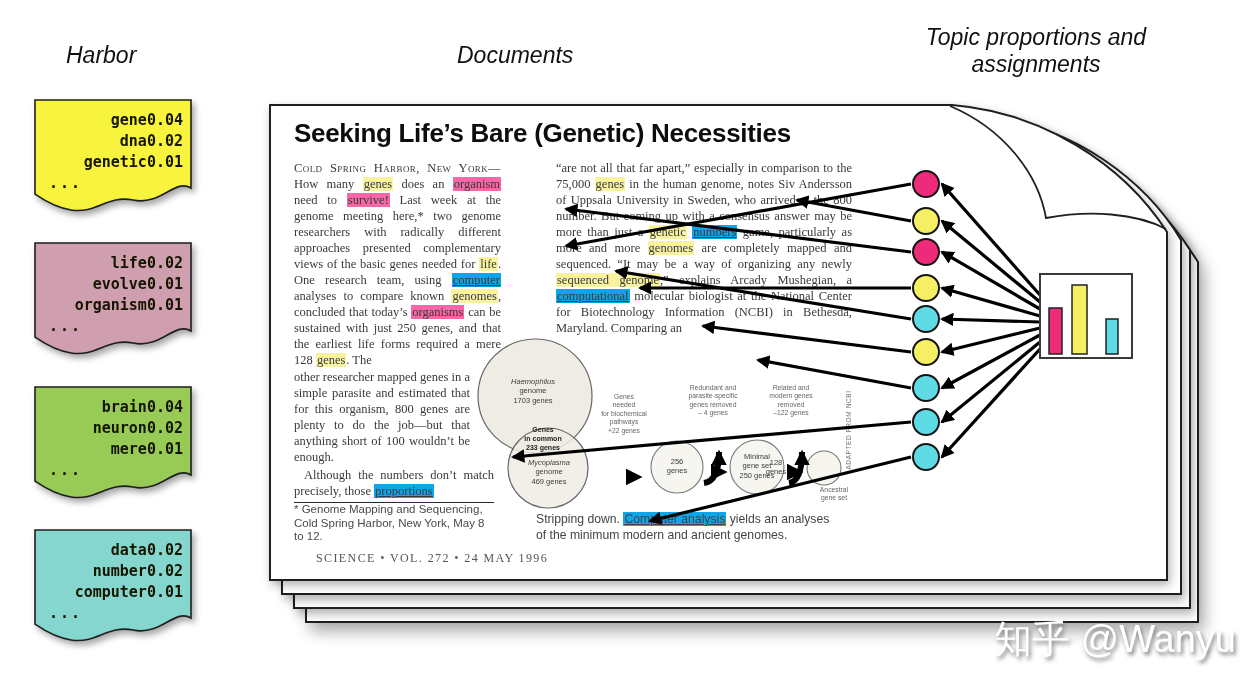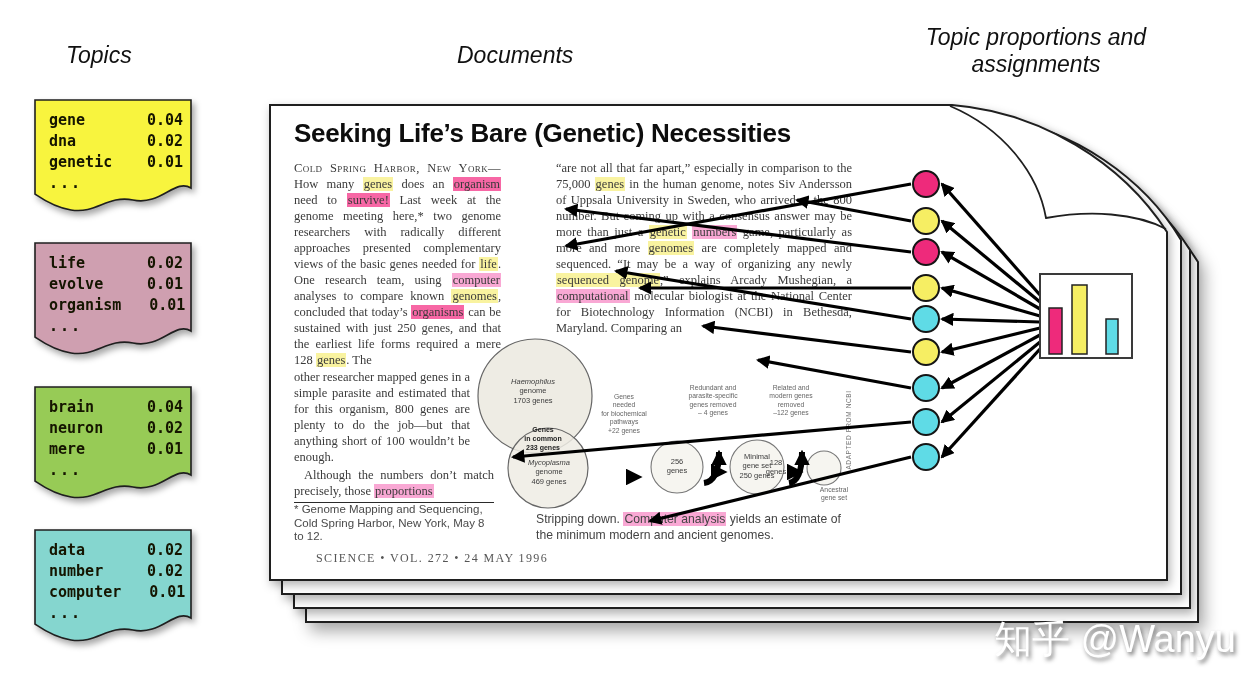--- a/index.html
+++ b/index.html
@@ -4,31 +4,31 @@
 <style>
   html,body{margin:0;padding:0;background:#fff;}
   #stage{position:relative;width:1244px;height:692px;background:#fff;overflow:hidden;
          font-family:"Liberation Sans",sans-serif;}
   svg.layer{position:absolute;left:0;top:0;pointer-events:none;}
   #under{z-index:1;} #over{z-index:10;}
   .hdr{position:absolute;z-index:5;font:italic 23px "Liberation Sans",sans-serif;color:#111;}
   
   .card-text{position:absolute;z-index:5;width:134px;
              font:bold 15px "DejaVu Sans Mono",monospace;color:#151500;}
-  .trow{display:flex;justify-content:space-between;height:21px;line-height:21px;gap:28px;}
+  .trow{display:flex;justify-content:flex-end;height:21px;line-height:21px;}
   .tmore{height:21px;line-height:21px;letter-spacing:2px;}
   
   .doccol{position:absolute;z-index:5;font:12.5px/16px "Liberation Serif",serif;
           color:#3a3a3a;text-align:justify;}
   .seg-sc{font-variant:small-caps;letter-spacing:.4px;}
   .seg-b{font-weight:normal;}
   .hl{padding:0 1px;}
   .hl-yellow{background:#f9f3a0;}
   .hl-pink{background:#f767a5;}
-  .hl-cyan{background:#f9a8d4;}
+  .hl-cyan{background:#0ea5e9;text-decoration:underline;}
   #doc-title{position:absolute;z-index:5;font:bold 26px "Liberation Sans",sans-serif;
              letter-spacing:-.3px;color:#0d0d0d;}
   #footnote{position:absolute;z-index:5;width:200px;font:11.5px/13.5px "Liberation Sans",sans-serif;
             color:#4a4a4a;border-top:1.5px solid #2a2a2a;padding-top:0;}
   #footer-line{position:absolute;z-index:5;font:12px "Liberation Serif",serif;
                letter-spacing:1.4px;color:#555;}
   #caption{position:absolute;z-index:5;width:306px;font:12.2px/15.5px "Liberation Sans",sans-serif;color:#444;}
   
   .fl{position:absolute;z-index:5;transform:translate(-50%,-50%);
       font:7.5px/1.25 "Liberation Sans",sans-serif;color:#3c3c3c;
@@ -80,21 +80,21 @@
       <circle cx="757" cy="467" r="27" fill="#f6f5f0" stroke="#777" stroke-width="1.1"></circle>
       <circle cx="824" cy="468" r="17" fill="#f6f5f0" stroke="#777" stroke-width="1.1"></circle>
       <path d="M598,477 L640,477" stroke="url(#flowgrad)" stroke-width="6.5" marker-end="url(#ahb)"></path>
       <path d="M706,472 L725,472" stroke="url(#flowgrad)" stroke-width="6.5" marker-end="url(#ahb)"></path>
       <path d="M787,472 L801,472" stroke="url(#flowgrad)" stroke-width="6.5" marker-end="url(#ahb)"></path>
       <path d="M704,483 Q719,481 719,452" fill="none" stroke="#000" stroke-width="6" marker-end="url(#ahb)"></path>
       <path d="M789,483 Q802,481 802,452" fill="none" stroke="#000" stroke-width="6" marker-end="url(#ahb)"></path>
     </g>
   </svg>
 
-  <div class="hdr" style="left:66px;top:42px;">Topics</div>
+  <div class="hdr" style="left:66px;top:42px;">Harbor</div>
   <div class="hdr" style="left:457px;top:42px;text-align:center;">Documents</div>
   <div class="hdr" style="left:886px;top:24px;width:300px;text-align:center;">Topic proportions and assignments</div>
 
   <div class="card-text" style="left:49px;top:110px;">
       <div class="trow">
         <span>gene</span>
         <span>0.04</span>
       </div>
       <div class="trow">
         <span>dna</span>
@@ -154,21 +154,21 @@
 
   <div id="doc-title" style="left:294px;top:118px;">Seeking Life’s Bare (Genetic) Necessities</div>
 
   <div class="doccol" style="left:294px;top:160px;width:207px;"><span class="seg-sc">Cold Spring Harbor, New York—</span><span> How many </span><span class="hl hl-yellow">genes</span><span> does an </span><span class="hl hl-pink">organism</span><span> need to </span><span class="hl hl-pink">survive!</span><span> Last week at the genome meeting here,* two genome researchers with radically different approaches presented complementary views of the basic genes needed for </span><span class="hl hl-yellow">life</span><span>. One research team, using </span><span class="hl hl-cyan">computer</span><span> analyses to compare known </span><span class="hl hl-yellow">genomes</span><span>, concluded that today’s </span><span class="hl hl-pink">organisms</span><span> can be sustained with just 250 genes, and that the earliest life forms required a mere 128 </span><span class="hl hl-yellow">genes</span><span>. The</span></div>
   <div class="doccol" style="left:294px;top:369px;width:176px;"><span>other researcher mapped genes in a simple parasite and estimated that for this organism, 800 genes are plenty to do the job—but that anything short of 100 wouldn’t be enough.</span></div>
   <div class="doccol" style="left:294px;top:467px;width:200px;text-indent:10px;"><span>Although the numbers don’t match precisely, those </span><span class="hl hl-cyan">proportions</span></div>
   <div class="doccol" style="left:556px;top:160px;width:296px;"><span>“are not all that far apart,” especially in comparison to the 75,000 </span><span class="hl hl-yellow">genes</span><span> in the human genome, notes Siv Andersson of Uppsala University in Sweden, who arrived at the 800 number. But coming up with a consensus answer may be more than just a </span><span class="hl hl-yellow">genetic</span><span> </span><span class="hl hl-cyan">numbers</span><span> game, particularly as more and more </span><span class="hl hl-yellow">genomes</span><span> are completely mapped and sequenced. “It may be a way of organizing any newly </span><span class="hl hl-yellow">sequenced genome</span><span>,” explains Arcady Mushegian, a </span><span class="hl hl-cyan">computational</span><span> molecular biologist at the National Center for Biotechnology Information (NCBI) in Bethesda, Maryland. Comparing an</span></div>
 
   <div id="footnote" style="left:294px;top:502px;">* Genome Mapping and Sequencing, Cold Spring Harbor, New York, May 8 to 12.</div>
   <div id="footer-line" style="left:316px;top:551px;">SCIENCE • VOL. 272 • 24 MAY 1996</div>
-  <div id="caption" style="left:536px;top:512px;"><span class="seg-b">Stripping down. </span><span class="hl hl-cyan">Computer analysis</span><span> yields an estimate of the minimum modern and ancient genomes.</span></div>
+  <div id="caption" style="left:536px;top:512px;"><span class="seg-b">Stripping down. </span><span class="hl hl-cyan">Computer analysis</span><span> yields an analyses of the minimum modern and ancient genomes.</span></div>
 
   <div class="fl fl-first-italic" style="left:533px;top:391px;">Haemophilus
 genome
 1703 genes</div>
   <div class="fl fl-bold" style="left:543px;top:439px;">Genes
 in common
 233 genes</div>
   <div class="fl fl-first-italic" style="left:549px;top:472px;">Mycoplasma
 genome
 469 genes</div>

